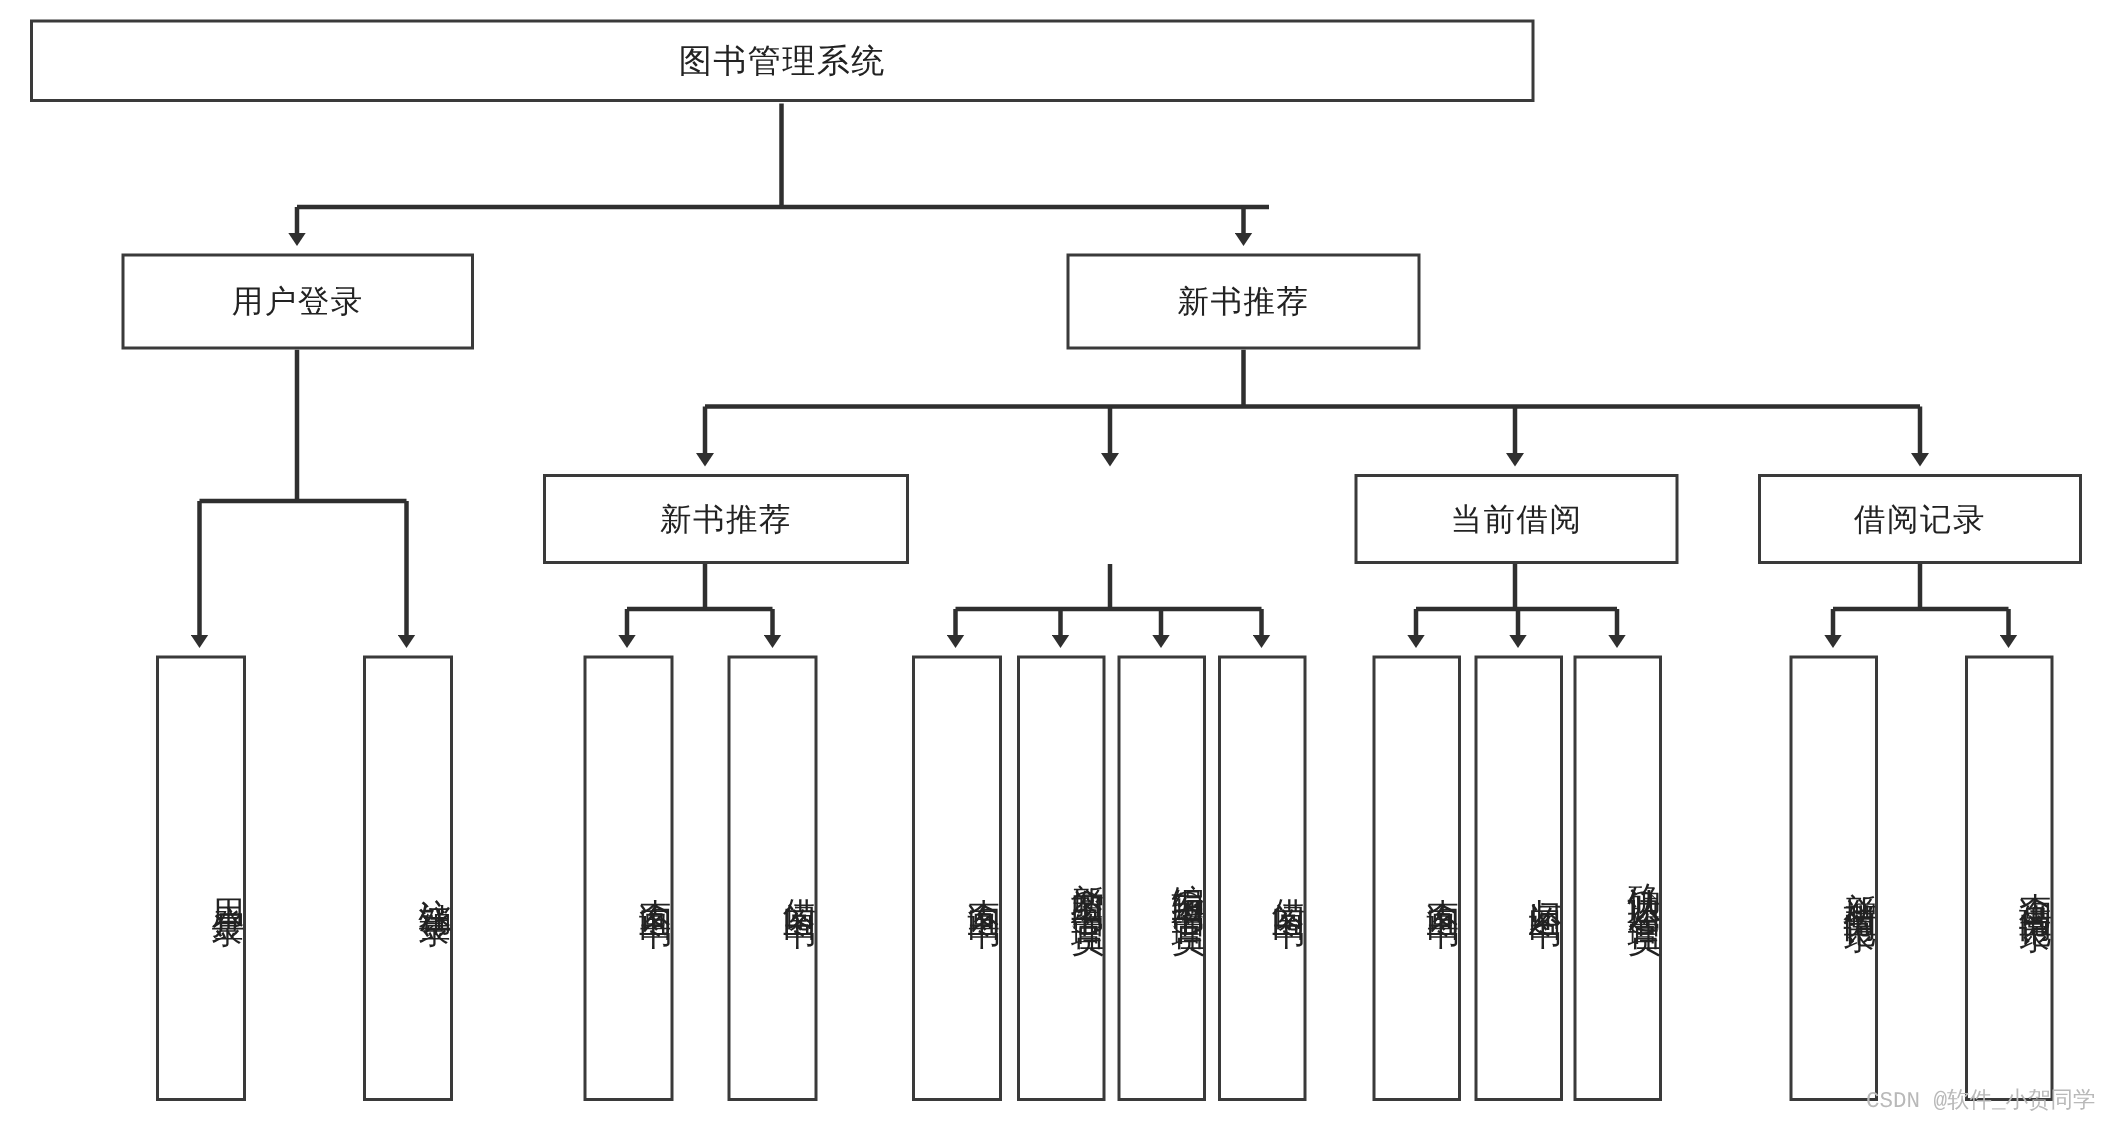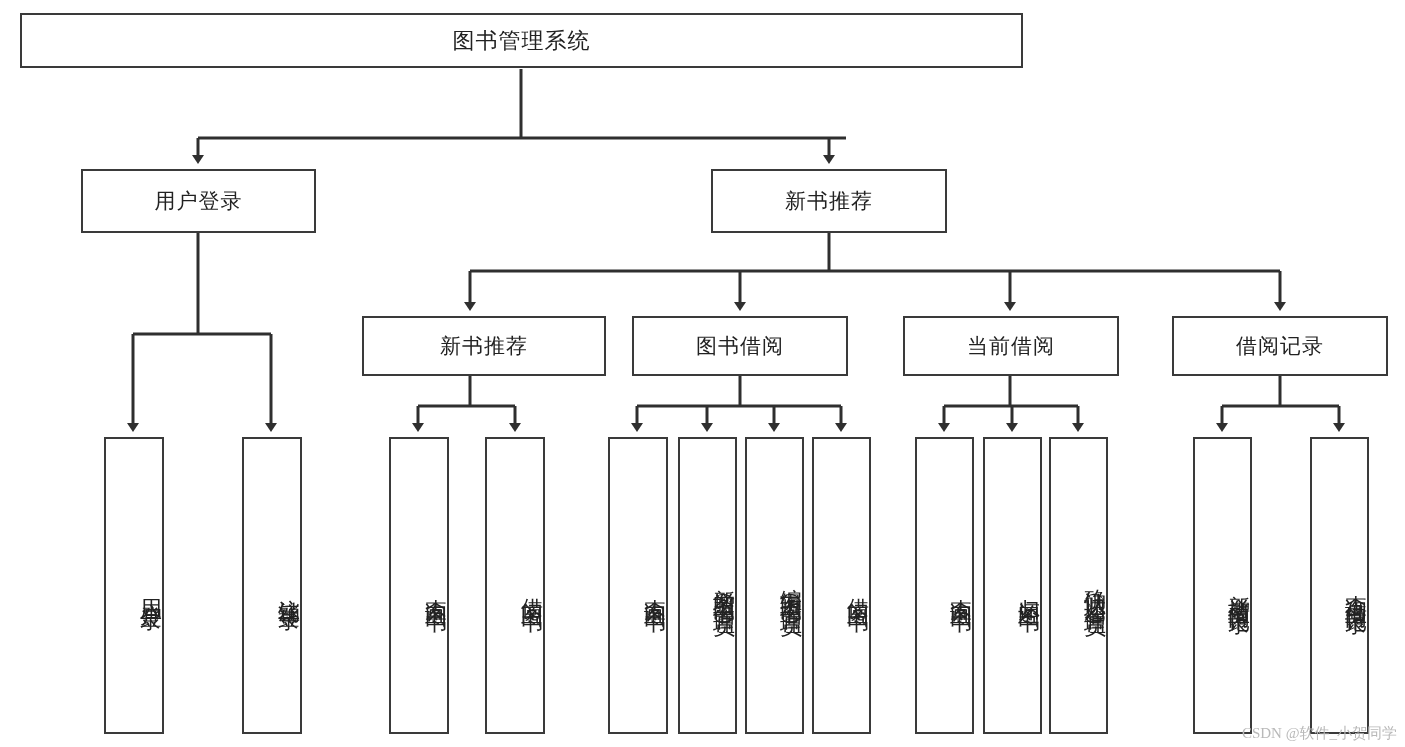--- a/index.html
+++ b/index.html
@@ -42,21 +42,21 @@
     writing-mode:vertical-rl;
     text-orientation:upright;
   }
   .watermark{
     position:absolute;
     right:8px;
     bottom:4px;
     font-size:15px;
     color:#b9b9b9;
     white-space:nowrap;
-    font-family:Liberation Serif, serif;
+    font-family:Liberation Mono, monospace;
   }
 </style>
 </head>
 <body>
 
 <div id="stage">
 
   <svg id="wires" viewBox="0 0 1405 747" xmlns="http://www.w3.org/2000/svg">
     <defs>
       <marker id="arrow" markerWidth="10" markerHeight="12" refX="1" refY="6" orient="auto" markerUnits="userSpaceOnUse">
@@ -114,23 +114,20 @@
   <div class="node horiz" style="left:81px;top:169px;width:235px;height:64px;">
     <span class="lbl">用户登录</span>
   </div>
   <div class="node horiz" style="left:711px;top:169px;width:236px;height:64px;">
     <span class="lbl">新书推荐</span>
   </div>
 
   <div class="node horiz" style="left:362px;top:316px;width:244px;height:60px;">
     <span class="lbl">新书推荐</span>
   </div>
-  <div class="node horiz" style="left:632px;top:316px;width:216px;height:60px;">
-    <span class="lbl">图书借阅</span>
-  </div>
   <div class="node horiz" style="left:1172px;top:316px;width:216px;height:60px;">
     <span class="lbl">借阅记录</span>
   </div>
   <div class="node horiz" style="left:903px;top:316px;width:216px;height:60px;">
     <span class="lbl">当前借阅</span>
   </div>
 
   <div class="node vert" style="left:104px;top:437px;width:60px;height:297px;">
     <span class="lbl">用户登录</span>
   </div>

